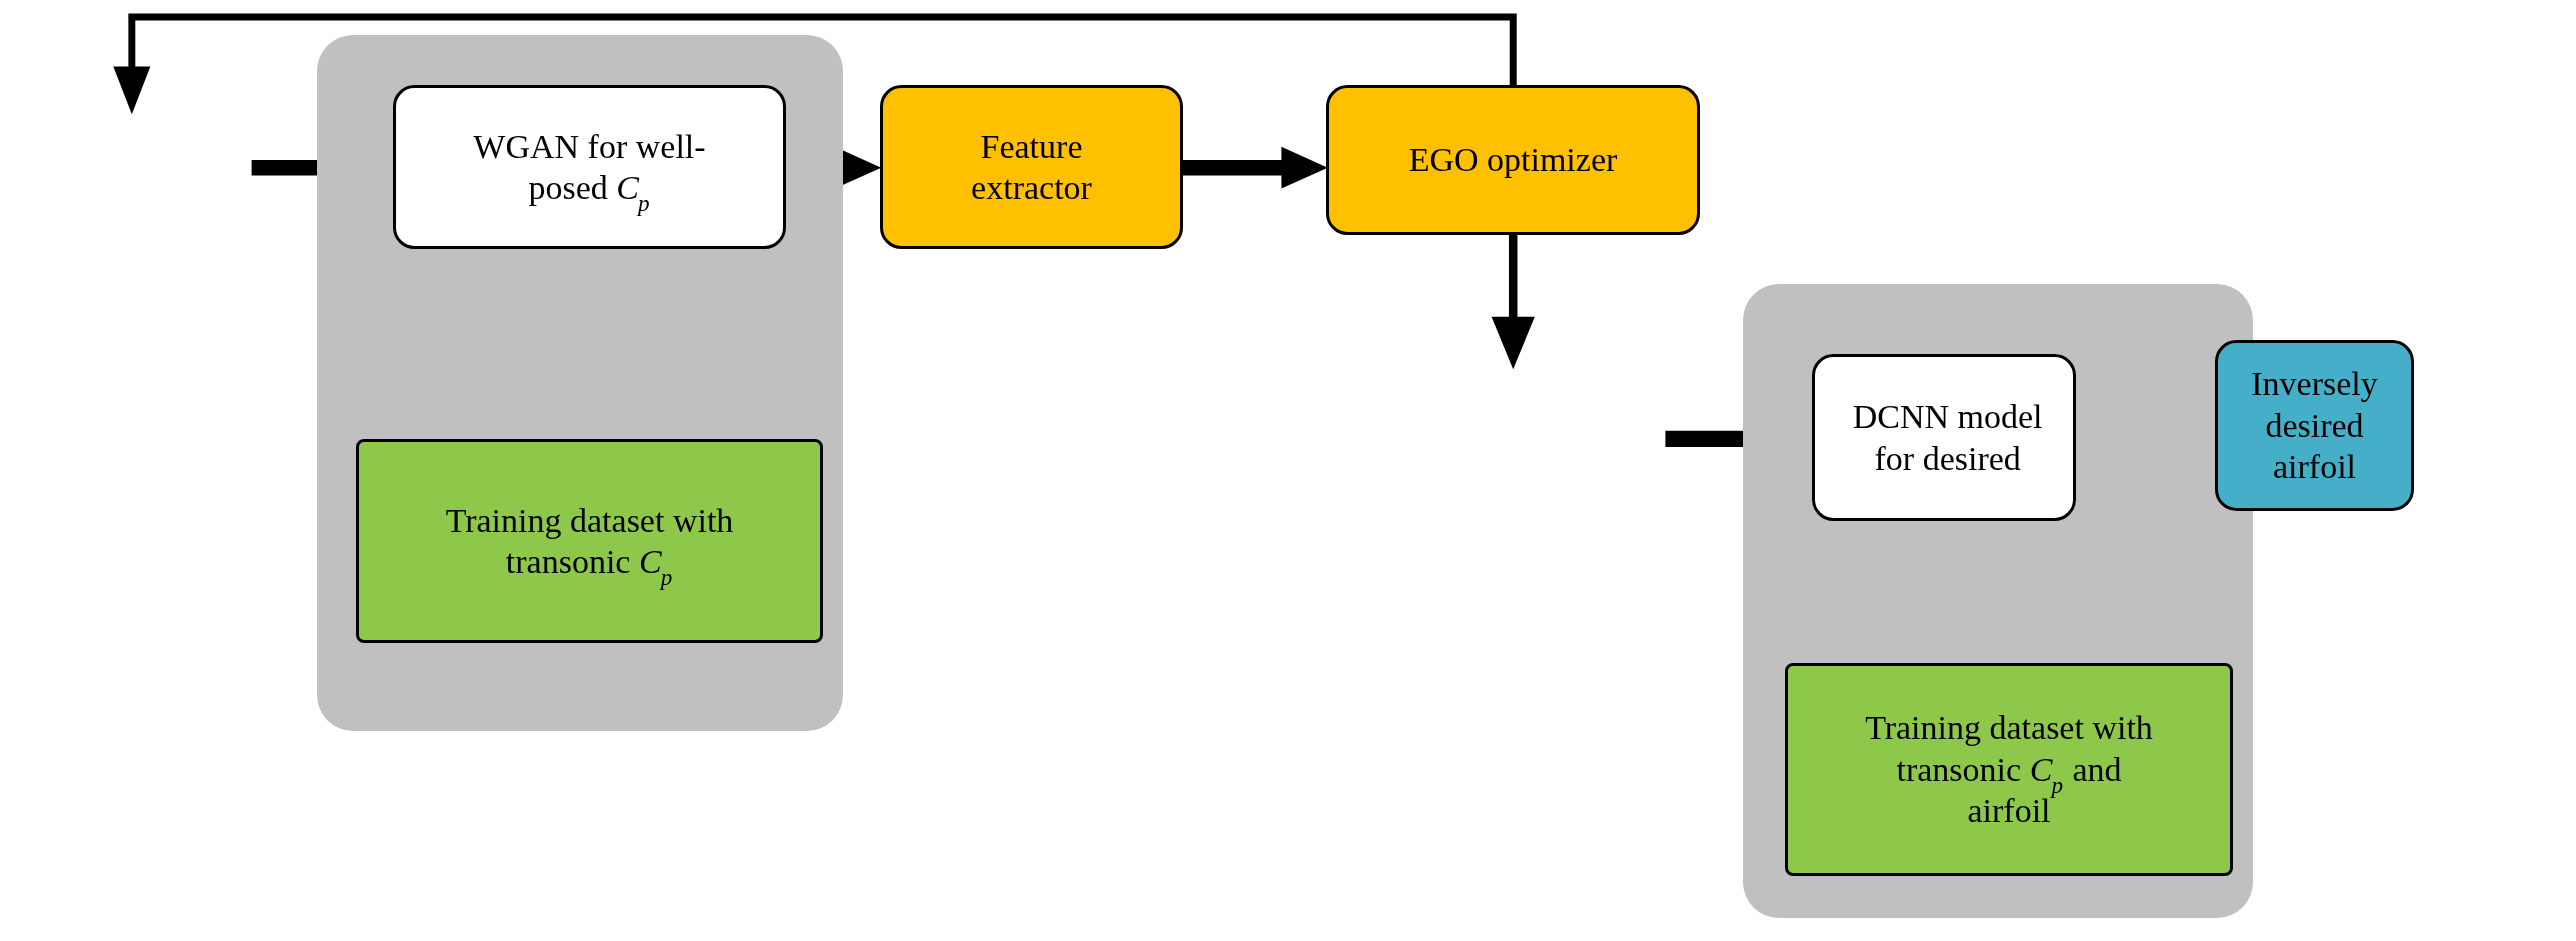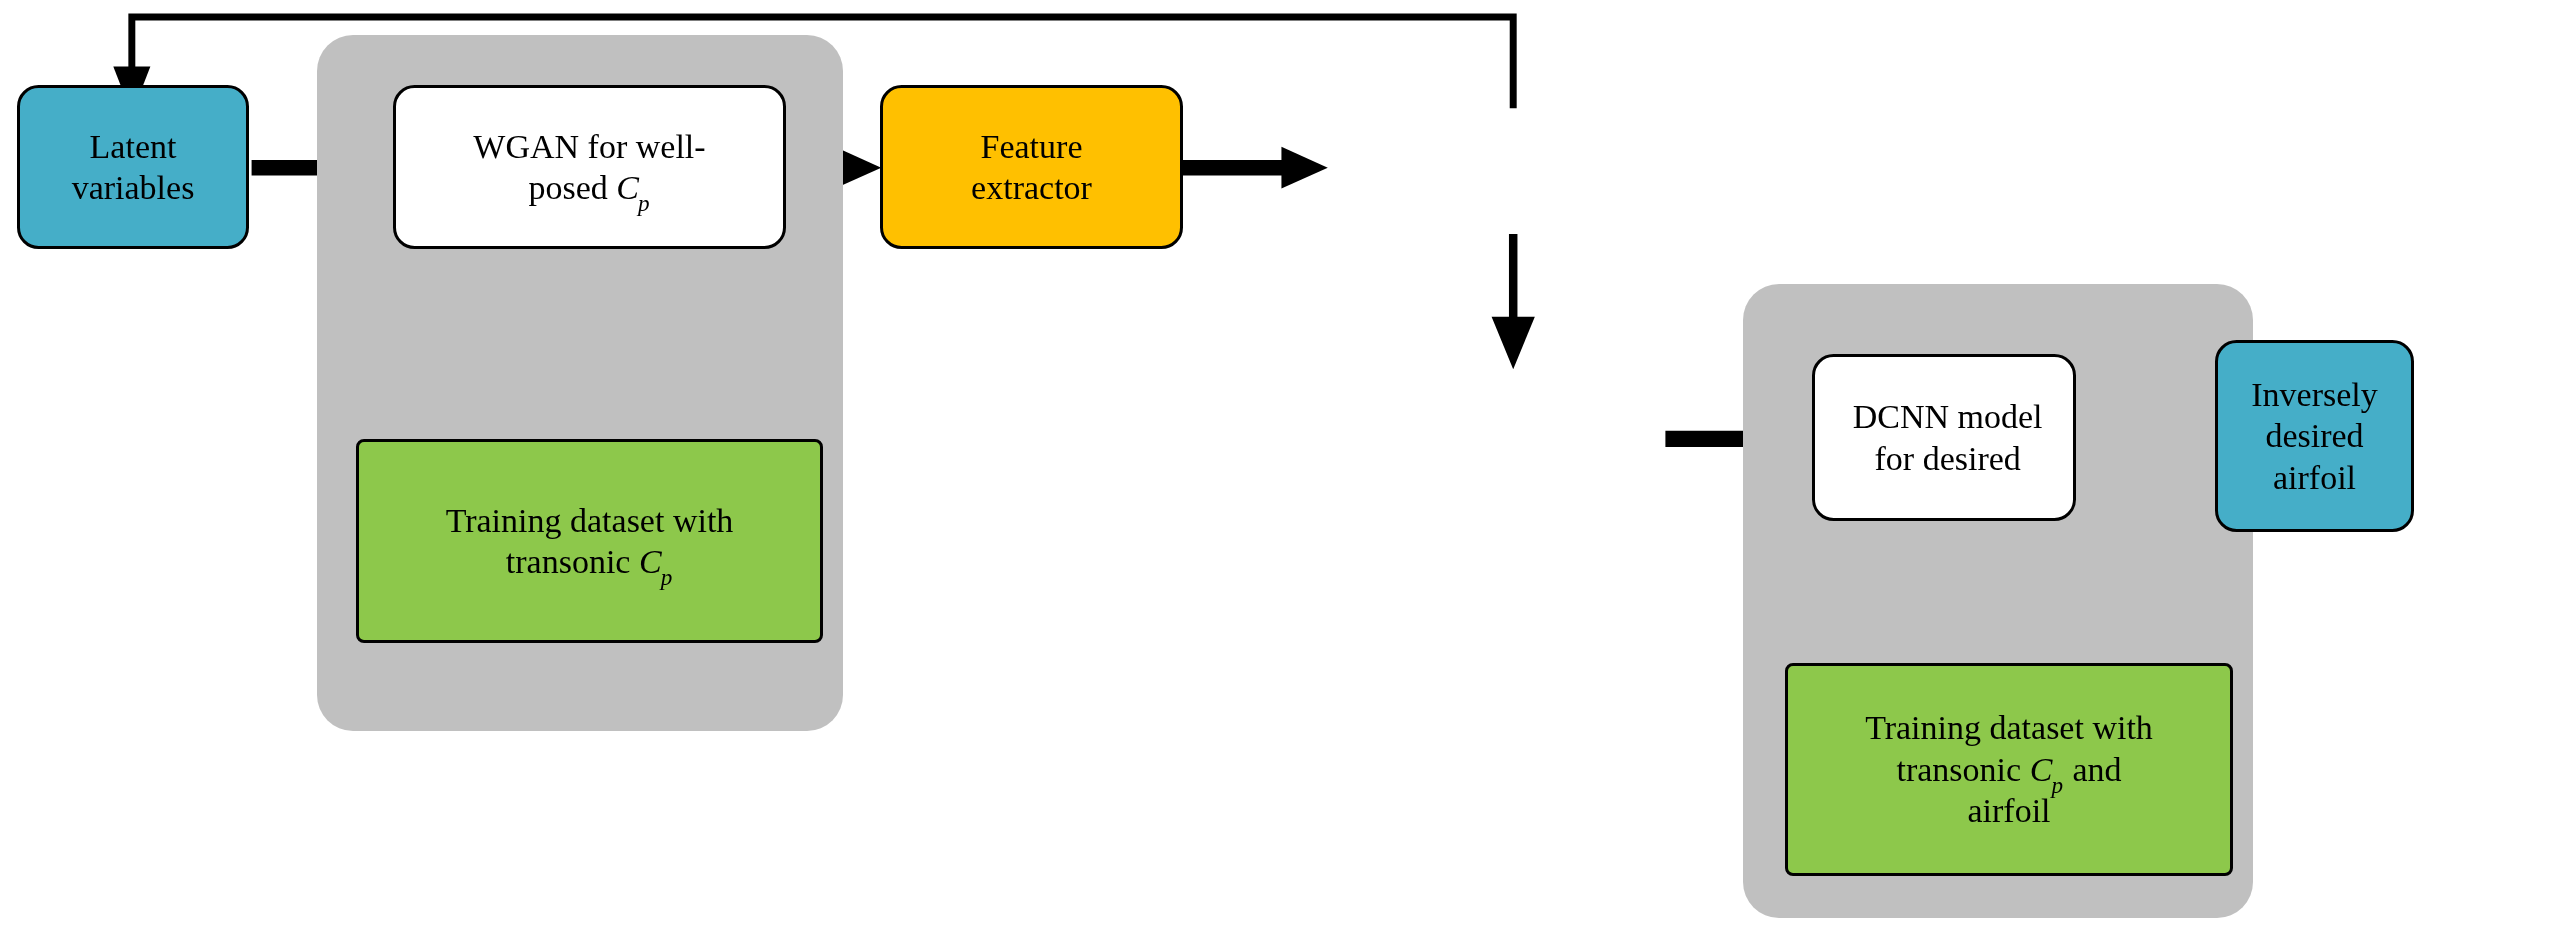--- a/index.html
+++ b/index.html
@@ -119,44 +119,44 @@
   <div class="panel" style="left:317px; top:35px; width:198px; height:0;"></div>
 
   <div class="panel" style="left:317px; top:35px; width:195px; height:0px;"></div>
 
   <div class="panel" style="left:317px; top:35px; width:0; height:0;"></div>
 
   <div class="panel" style="left:317px; top:35px; width:526px; height:696px;"></div>
 
   <div class="panel" style="left:1743px; top:284px; width:510px; height:634px;"></div>
 
-  <div class="node fill-blue" style="left:17px; top:85px; width:232px; height:164px;">
-    <span class="label"><span>Latent</span><br><span>variables</span></span>
-  </div>
 
   <div class="node fill-orange" style="left:880px; top:85px; width:303px; height:164px;">
     <span class="label"><span>Feature</span><br><span>extractor</span></span>
   </div>
 
   <div class="node fill-white" style="left:393px; top:85px; width:393px; height:164px;">
     <span class="label"><span>WGAN for well-</span><br><span>posed </span><span class="mathvar">C</span><span class="mathsub">p</span></span>
   </div>
 
+  <div class="node fill-orange" style="left:1326px; top:85px; width:374px; height:150px;">
+    <span class="label">EGO optimizer</span>
+  </div>
 
   <div class="node fill-green r-big" style="left:356px; top:439px; width:467px; height:204px;">
     <span class="label"><span>Training dataset with</span><br><span>transonic </span><span class="mathvar">C</span><span class="mathsub">p</span></span>
   </div>
 
 
   <div class="node fill-white" style="left:1812px; top:354px; width:264px; height:167px;padding-left:15px;">
     <span class="label"><span>DCNN model</span><br><span>for desired</span></span>
   </div>
 
   <div class="node fill-green r-big" style="left:1785px; top:663px; width:448px; height:213px;">
     <span class="label"><span>Training dataset with</span><br><span>transonic </span><span class="mathvar">C</span><span class="mathsub">p</span><span> and</span><br><span>airfoil</span></span>
   </div>
 
-  <div class="node fill-blue" style="left:2215px; top:340px; width:199px; height:192px;">
+  <div class="node fill-blue" style="left:2215px; top:340px; width:199px; height:171px;">
     <span class="label"><span>Inversely</span><br><span>desired</span><br><span>airfoil</span></span>
   </div>
 
 </div>
 
 
 </body></html>

